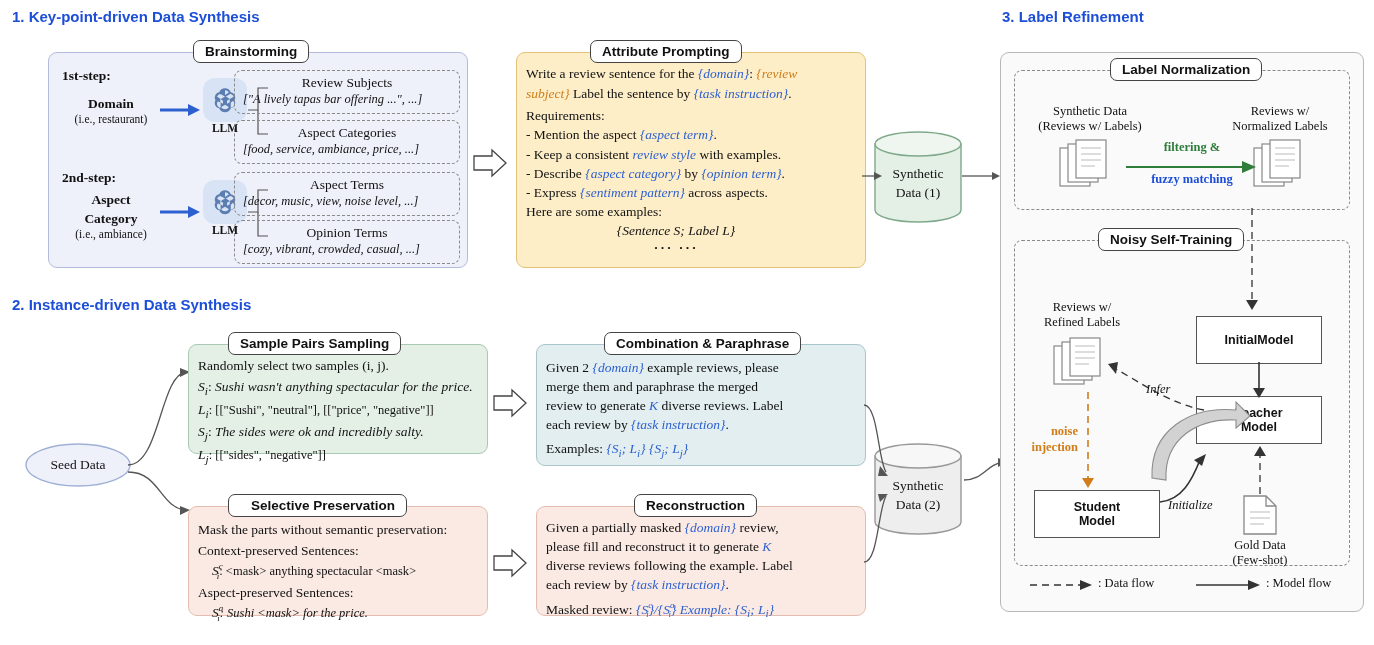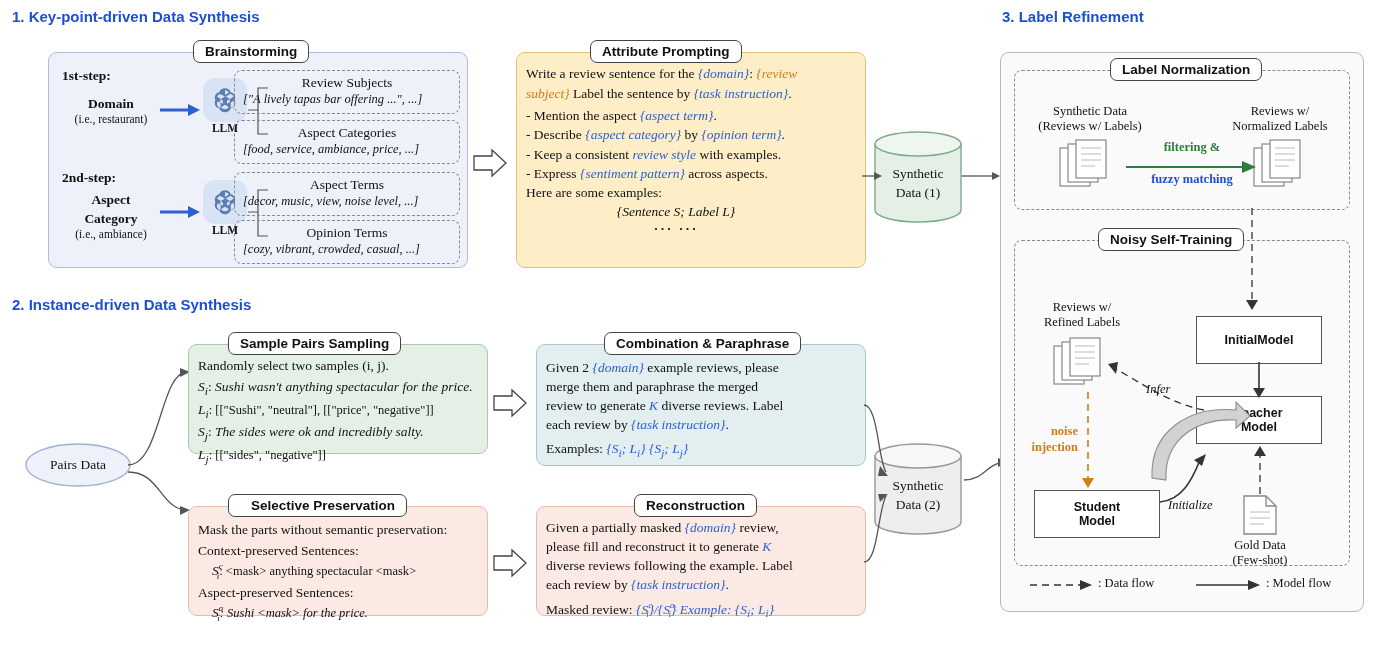--- a/index.html
+++ b/index.html
@@ -145,28 +145,29 @@
 <div class="abs panel panel-yellow" style="left:516px; top:52px; width:350px; height:216px;"></div>
 <div class="tag" style="left:590px; top:40px;">Attribute Prompting</div>
 
 <div class="abs txt" style="left:526px; top:64px; width:332px;">
   <div style="margin-bottom:1px;">
     <span>Write a review sentence for the </span><span class="blue it">{domain}</span><span>: </span><span class="orange it">{review</span>
   </div>
   <div style="margin-bottom:3px;">
     <span class="orange it">subject}</span><span> Label the sentence by </span><span class="blue it">{task instruction}</span><span>.</span>
   </div>
+  <div>Requirements:</div>
   <div>
     <span>- Mention the aspect </span><span class="blue it">{aspect term}</span><span>.</span>
   </div>
   <div>
+    <span>- Keep a consistent </span><span class="blue it">review style</span><span> with examples.</span>
+  </div>
+  <div>
     <span>- Describe </span><span class="blue it">{aspect category}</span><span> by </span><span class="blue it">{opinion term}</span><span>.</span>
-  </div>
-  <div>
-    <span>- Keep a consistent </span><span class="blue it">review style</span><span> with examples.</span>
   </div>
   <div>
     <span>- Express </span><span class="blue it">{sentiment pattern}</span><span> across aspects.</span>
   </div>
   <div>Here are some examples:</div>
   <div class="center it" style="width:300px;">{Sentence S; Label L}</div>
   <div class="center bold" style="width:300px; letter-spacing:2px; margin-top:-2px;">··· ···</div>
 </div>
 
 <div class="abs" style="left:872px; top:130px; width:92px; height:94px;">
@@ -187,21 +188,21 @@
 
 <svg class="abs" style="left:962px; top:168px;" width="40" height="16">
   <line x1="0" y1="8" x2="30" y2="8" stroke="#555" stroke-width="1.3"></line>
   <polygon points="30,4 38,8 30,12" fill="#555"></polygon>
 </svg>
 
 <div class="abs" style="left:24px; top:442px; width:108px; height:46px;">
   <svg width="108" height="46">
     <ellipse cx="54" cy="23" rx="52" ry="21" fill="#eef1fa" stroke="#9fb0d6" stroke-width="1.4"></ellipse>
   </svg>
-  <div class="abs center txt" style="left:0; top:13px; width:108px;">Pairs Data</div>
+  <div class="abs center txt" style="left:0; top:13px; width:108px;">Seed Data</div>
 </div>
 
 <svg class="abs" style="left:120px; top:340px;" width="70" height="190">
   <path d="M8,125 C40,125 40,35 66,32" stroke="#555" stroke-width="1.3" fill="none"></path>
   <polygon points="60,28 70,32 60,37" fill="#555"></polygon>
   <path d="M8,132 C40,132 40,168 66,170" stroke="#555" stroke-width="1.3" fill="none"></path>
   <polygon points="60,166 70,170 60,175" fill="#555"></polygon>
 </svg>
 
 <div class="abs panel panel-green" style="left:188px; top:344px; width:300px; height:110px;"></div>

